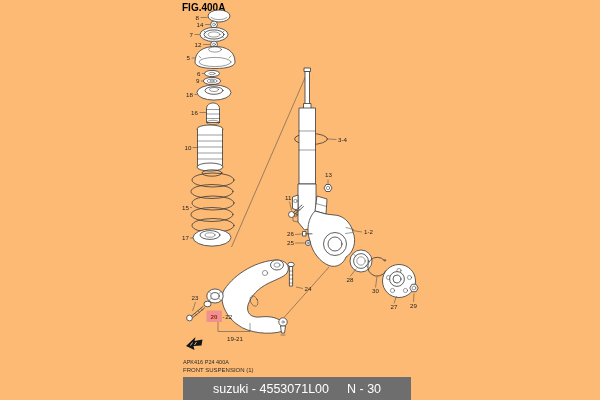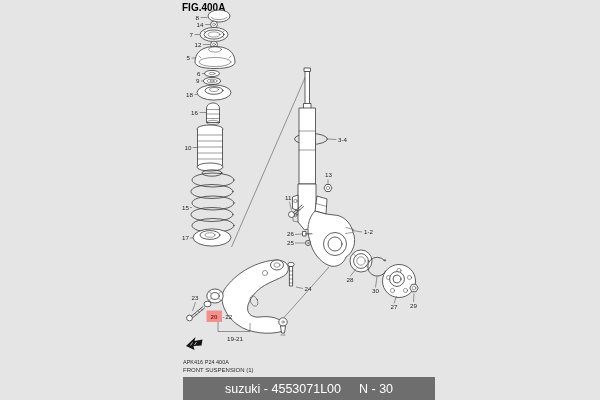--- a/index.html
+++ b/index.html
@@ -1,22 +1,22 @@
 <!DOCTYPE html>
 <html><head>
 <meta charset="utf-8">
 <style>
   html,body{margin:0;padding:0;background:#fff;}
-  .stage{position:relative;width:600px;height:400px;background:#e5e5e5;overflow:hidden;
+  .stage{position:relative;width:600px;height:400px;background:#fdba74;overflow:hidden;
          font-family:"Liberation Sans",sans-serif;}
   .fig-title{position:absolute;left:182px;top:2px;font-size:10px;font-weight:bold;color:#000;}
   .plate{position:absolute;left:183px;top:359px;color:#2b2b2b;}
   .plate .code{font-size:5.5px;line-height:7px;}
   .plate .name{font-size:6px;line-height:8px;}
-  .status-bar{position:absolute;left:183px;top:377px;width:252px;height:23px;background:#6e6e6e;
+  .status-bar{position:absolute;left:183px;top:377px;width:228px;height:23px;background:#6e6e6e;
               color:#fff;display:flex;align-items:center;justify-content:center;gap:18px;
               font-size:12.5px;}
   svg{position:absolute;left:0;top:0;}
   .o{fill:none;stroke:#383838;stroke-width:.8;stroke-linecap:round;stroke-linejoin:round}
   .w{fill:#fff;stroke:#383838;stroke-width:.8;stroke-linejoin:round}
   .thin{stroke-width:.5}
   .ld{fill:none;stroke:#4a4a4a;stroke-width:.55}
   .cl{font-family:"Liberation Sans",sans-serif;font-size:6.2px;fill:#1f1f1f}
   .hl-txt{fill:#8a1f1b;font-weight:bold}
   .blk{fill:#151515;stroke:none}

